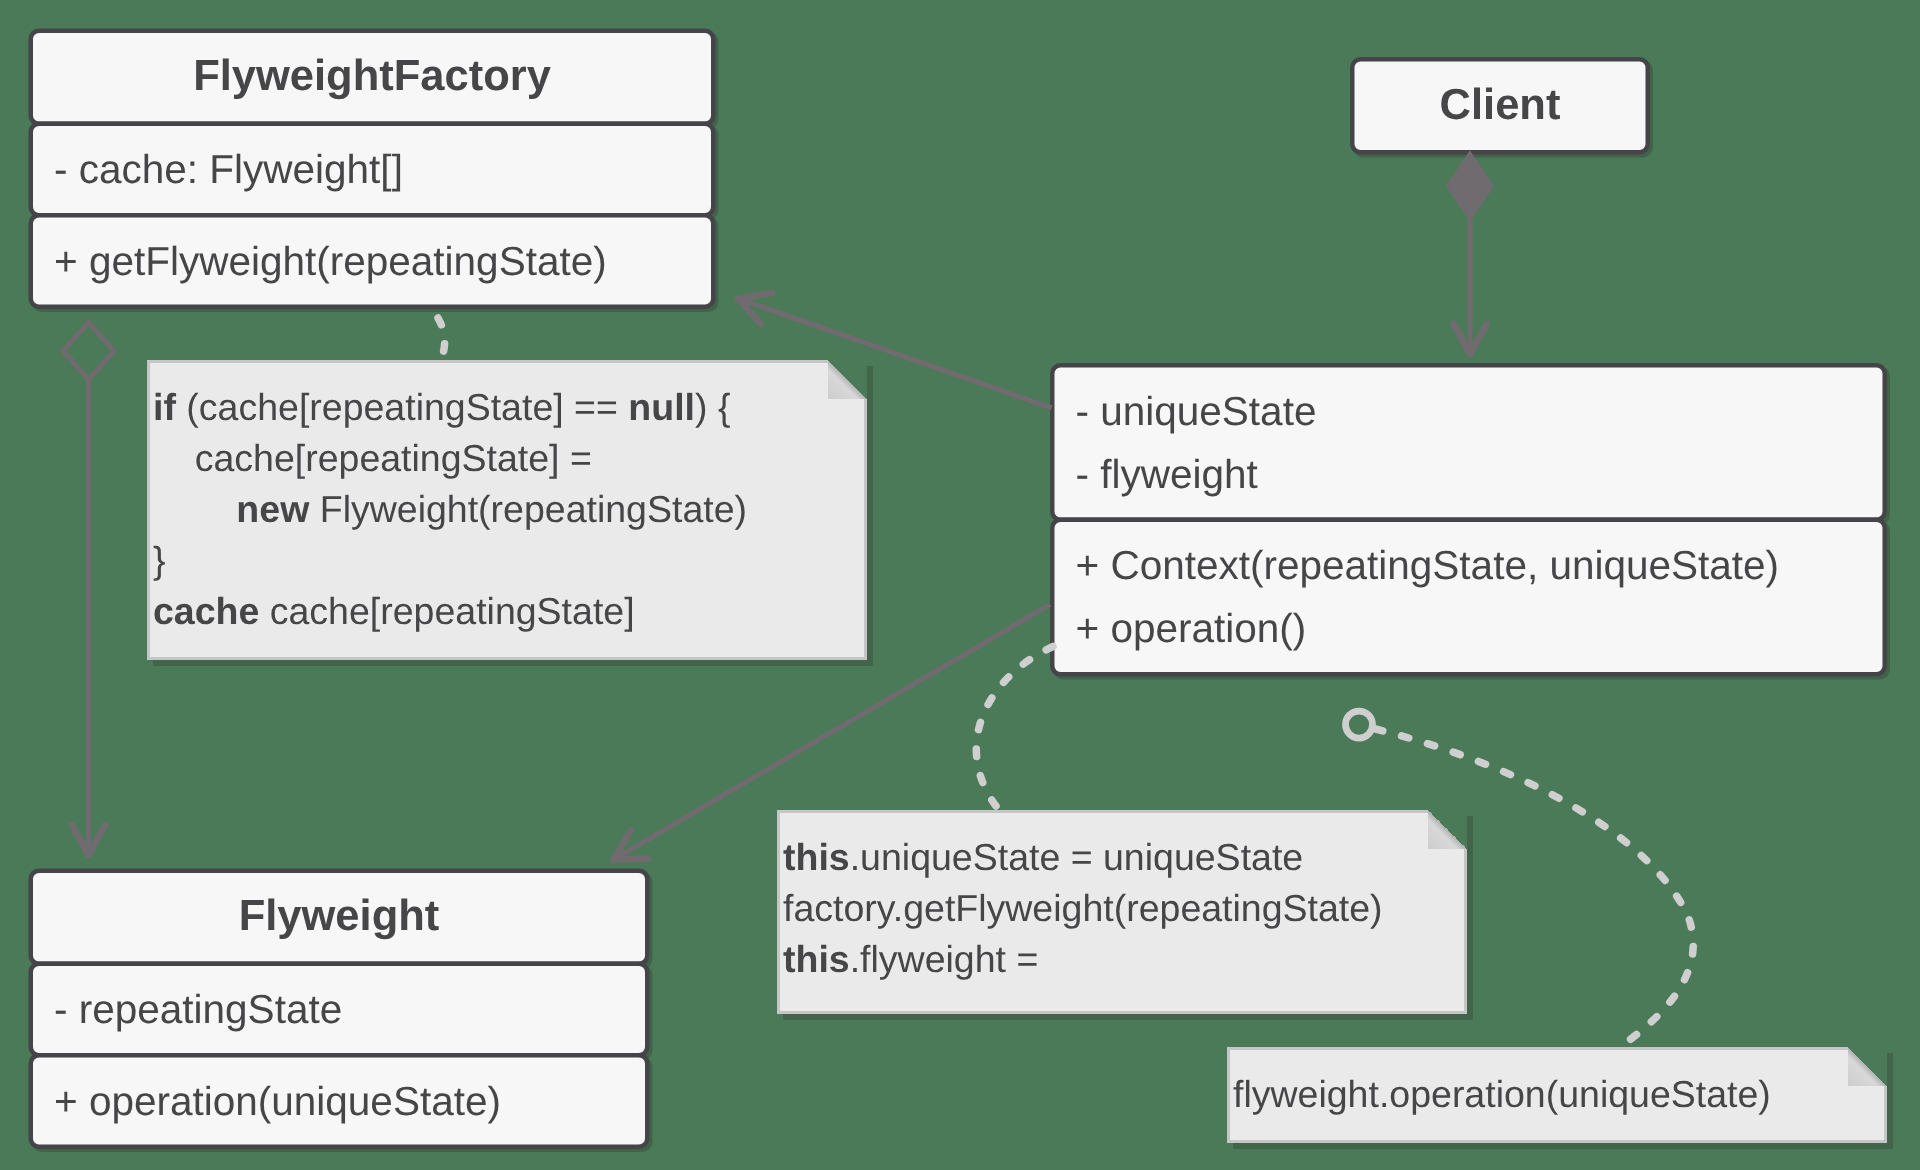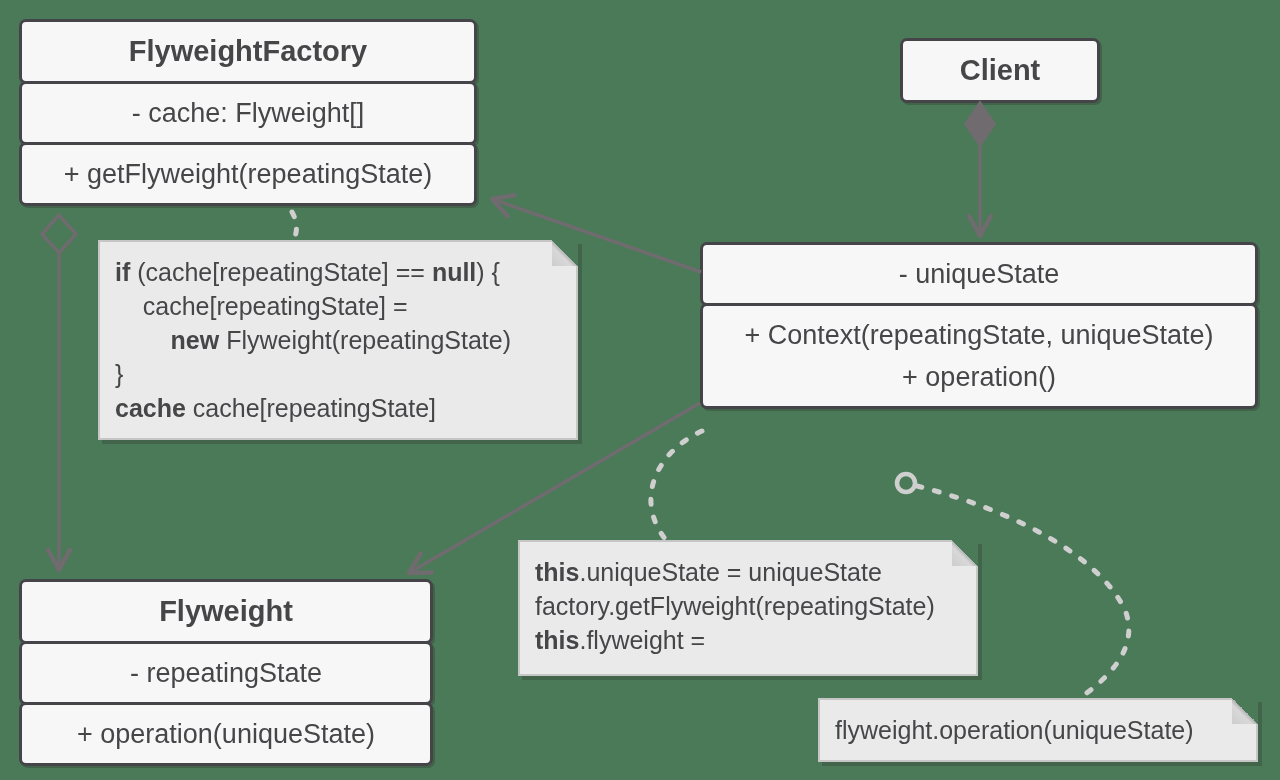--- a/index.html
+++ b/index.html
@@ -18,21 +18,20 @@
     position: absolute;
     z-index: 2;
     filter: drop-shadow(2px 2px 0 rgba(30,30,30,0.25));
   }
   .compartment {
     background: #f7f7f7;
     border: 3px solid #454449;
     border-radius: 7px;
     margin-top: -3px;
     padding: 8px 14px;
-    text-align: center;
   }
   .compartment:first-child { margin-top: 0; }
   .compartment.title {
     text-align: center;
     font-weight: bold;
     font-size: 29px;
     padding: 12px 10px;
     line-height: 1.2;
   }
   .member {
@@ -42,21 +41,21 @@
   }
   
   .note {
     position: absolute;
     z-index: 1;
     background: #eaeaea;
     border: 2px solid #c6c6c6;
     box-shadow: 4px 4px 0 rgba(35,35,35,0.25);
   }
   .note-body {
-    padding: 13px 15px;
+    padding: 13px 2px;
     font-size: 25px;
     line-height: 34px;
   }
   .code-line { white-space: pre-wrap; }
   .kw { font-weight: bold; }
   .fold {
     position: absolute;
     top: -2px;
     right: -2px;
     width: 26px;
@@ -88,20 +87,21 @@
     </div>
   </div>
 
   <div class="class-box" style="left:900px; top:38px; width:200px;">
     <div class="compartment title">Client</div>
   </div>
 
   <div class="class-box" style="left:700px; top:242px; width:558px;">
     <div class="compartment">
       <div class="member">- uniqueState</div>
+      <div class="member">- flyweight</div>
     </div>
     <div class="compartment">
       <div class="member">+ Context(repeatingState, uniqueState)</div>
       <div class="member">+ operation()</div>
     </div>
   </div>
 
   <div class="class-box" style="left:19px; top:579px; width:414px;">
     <div class="compartment title">Flyweight</div>
     <div class="compartment">

